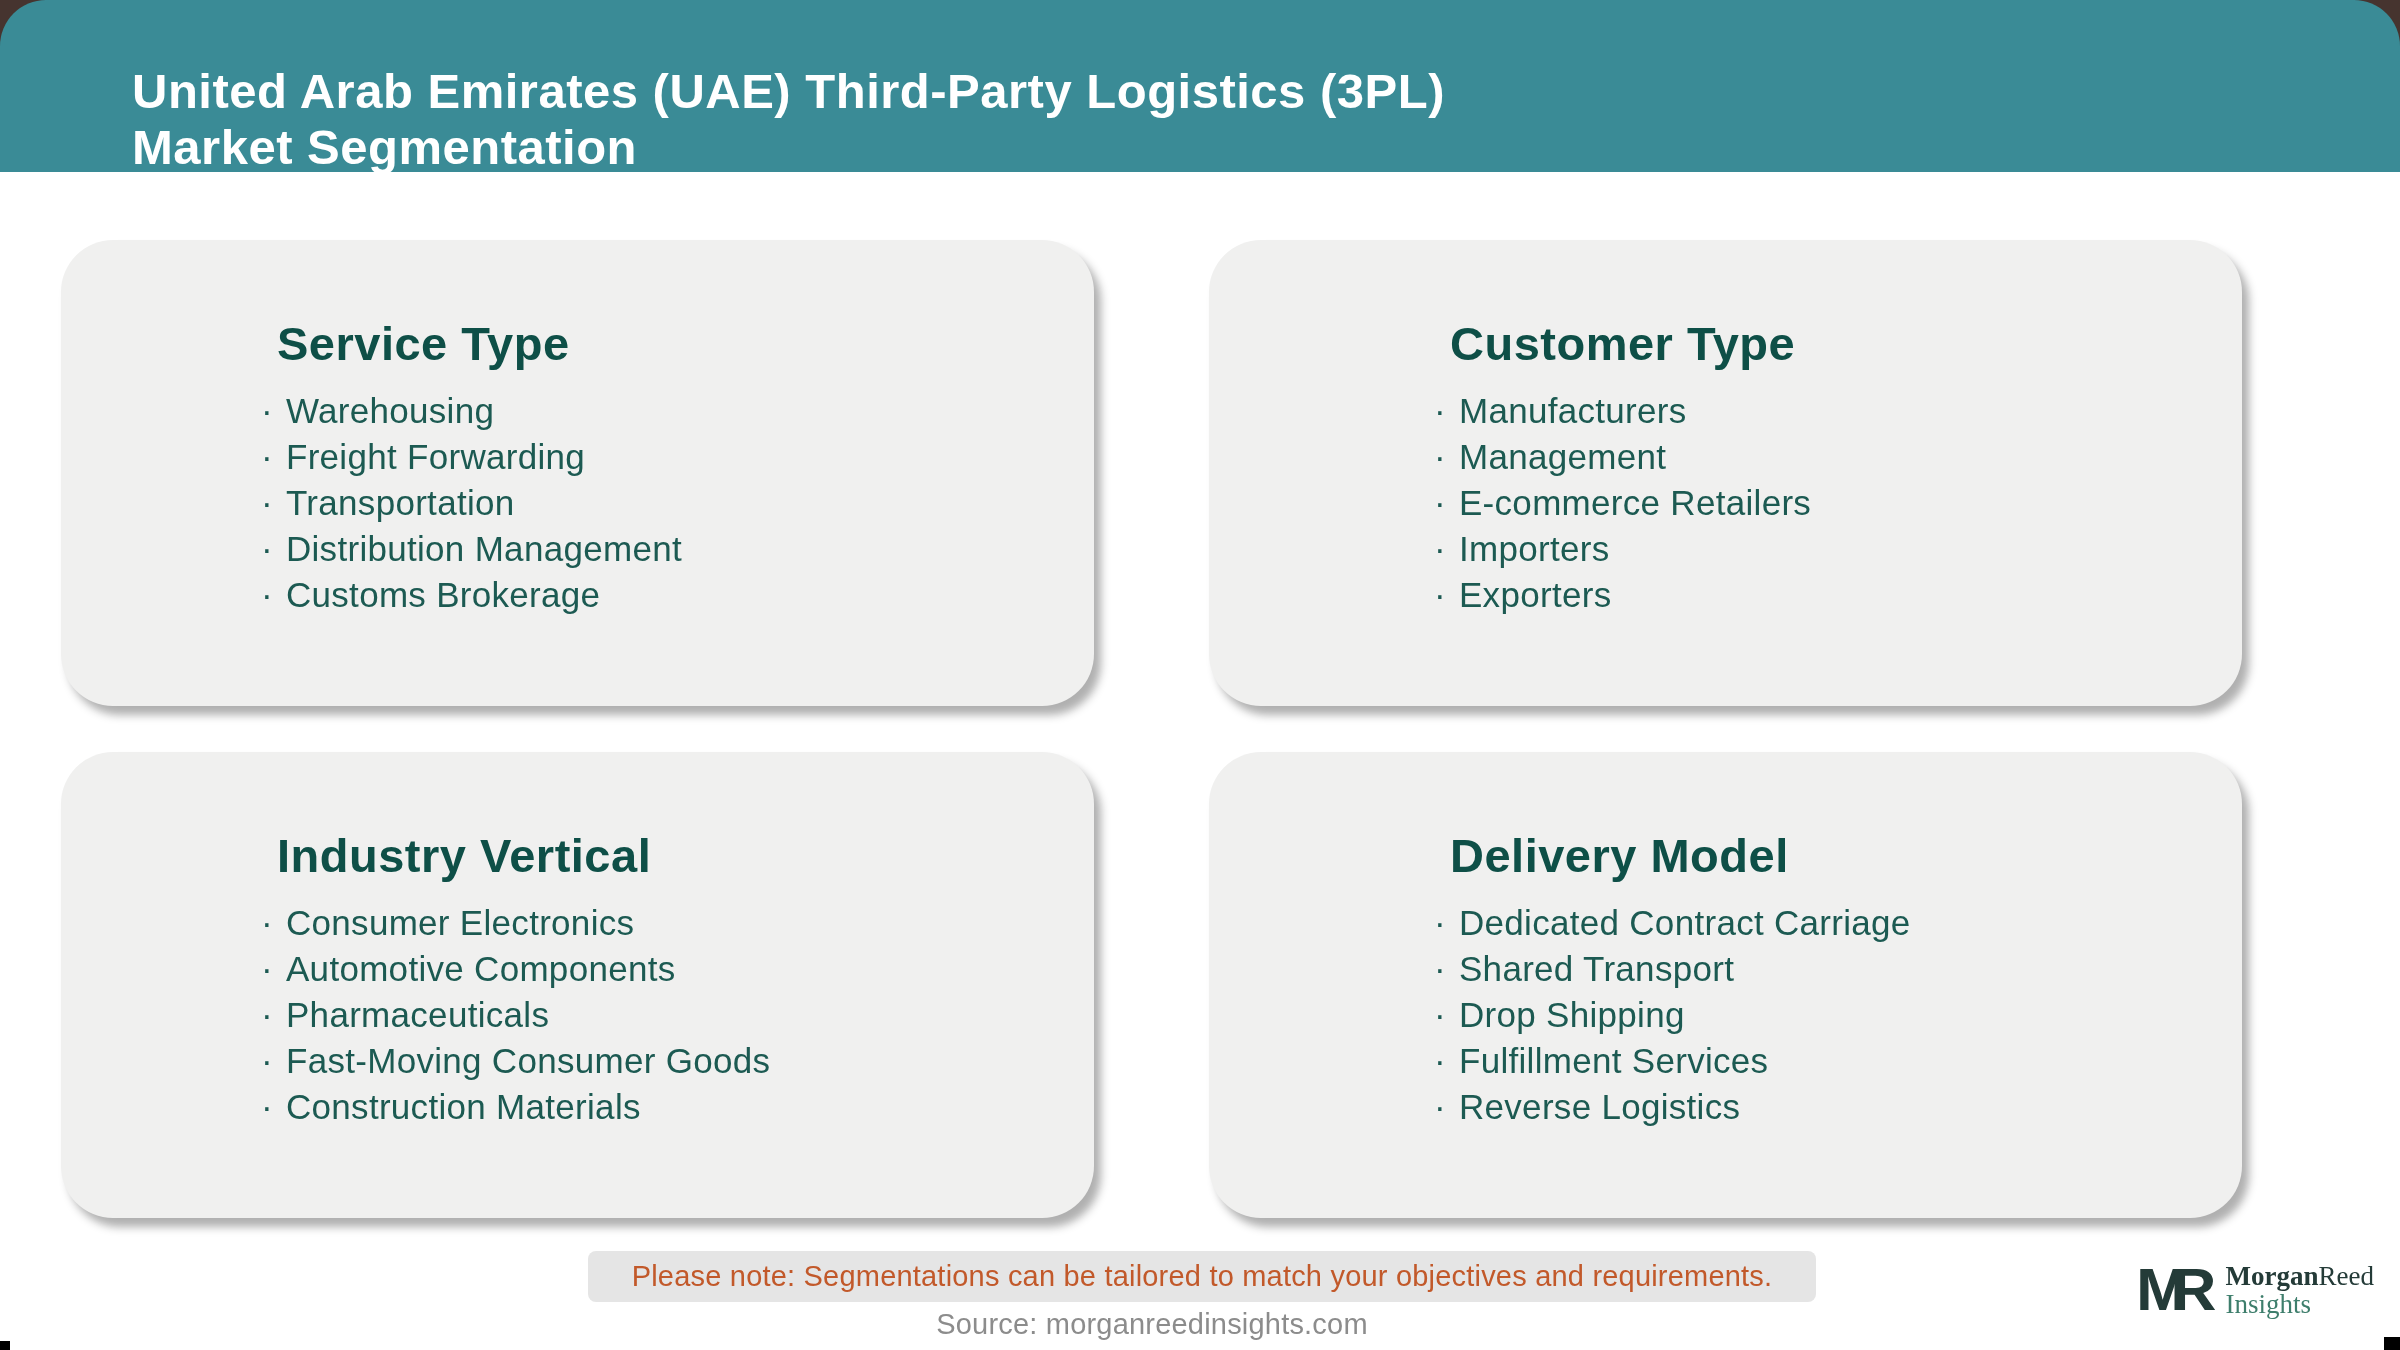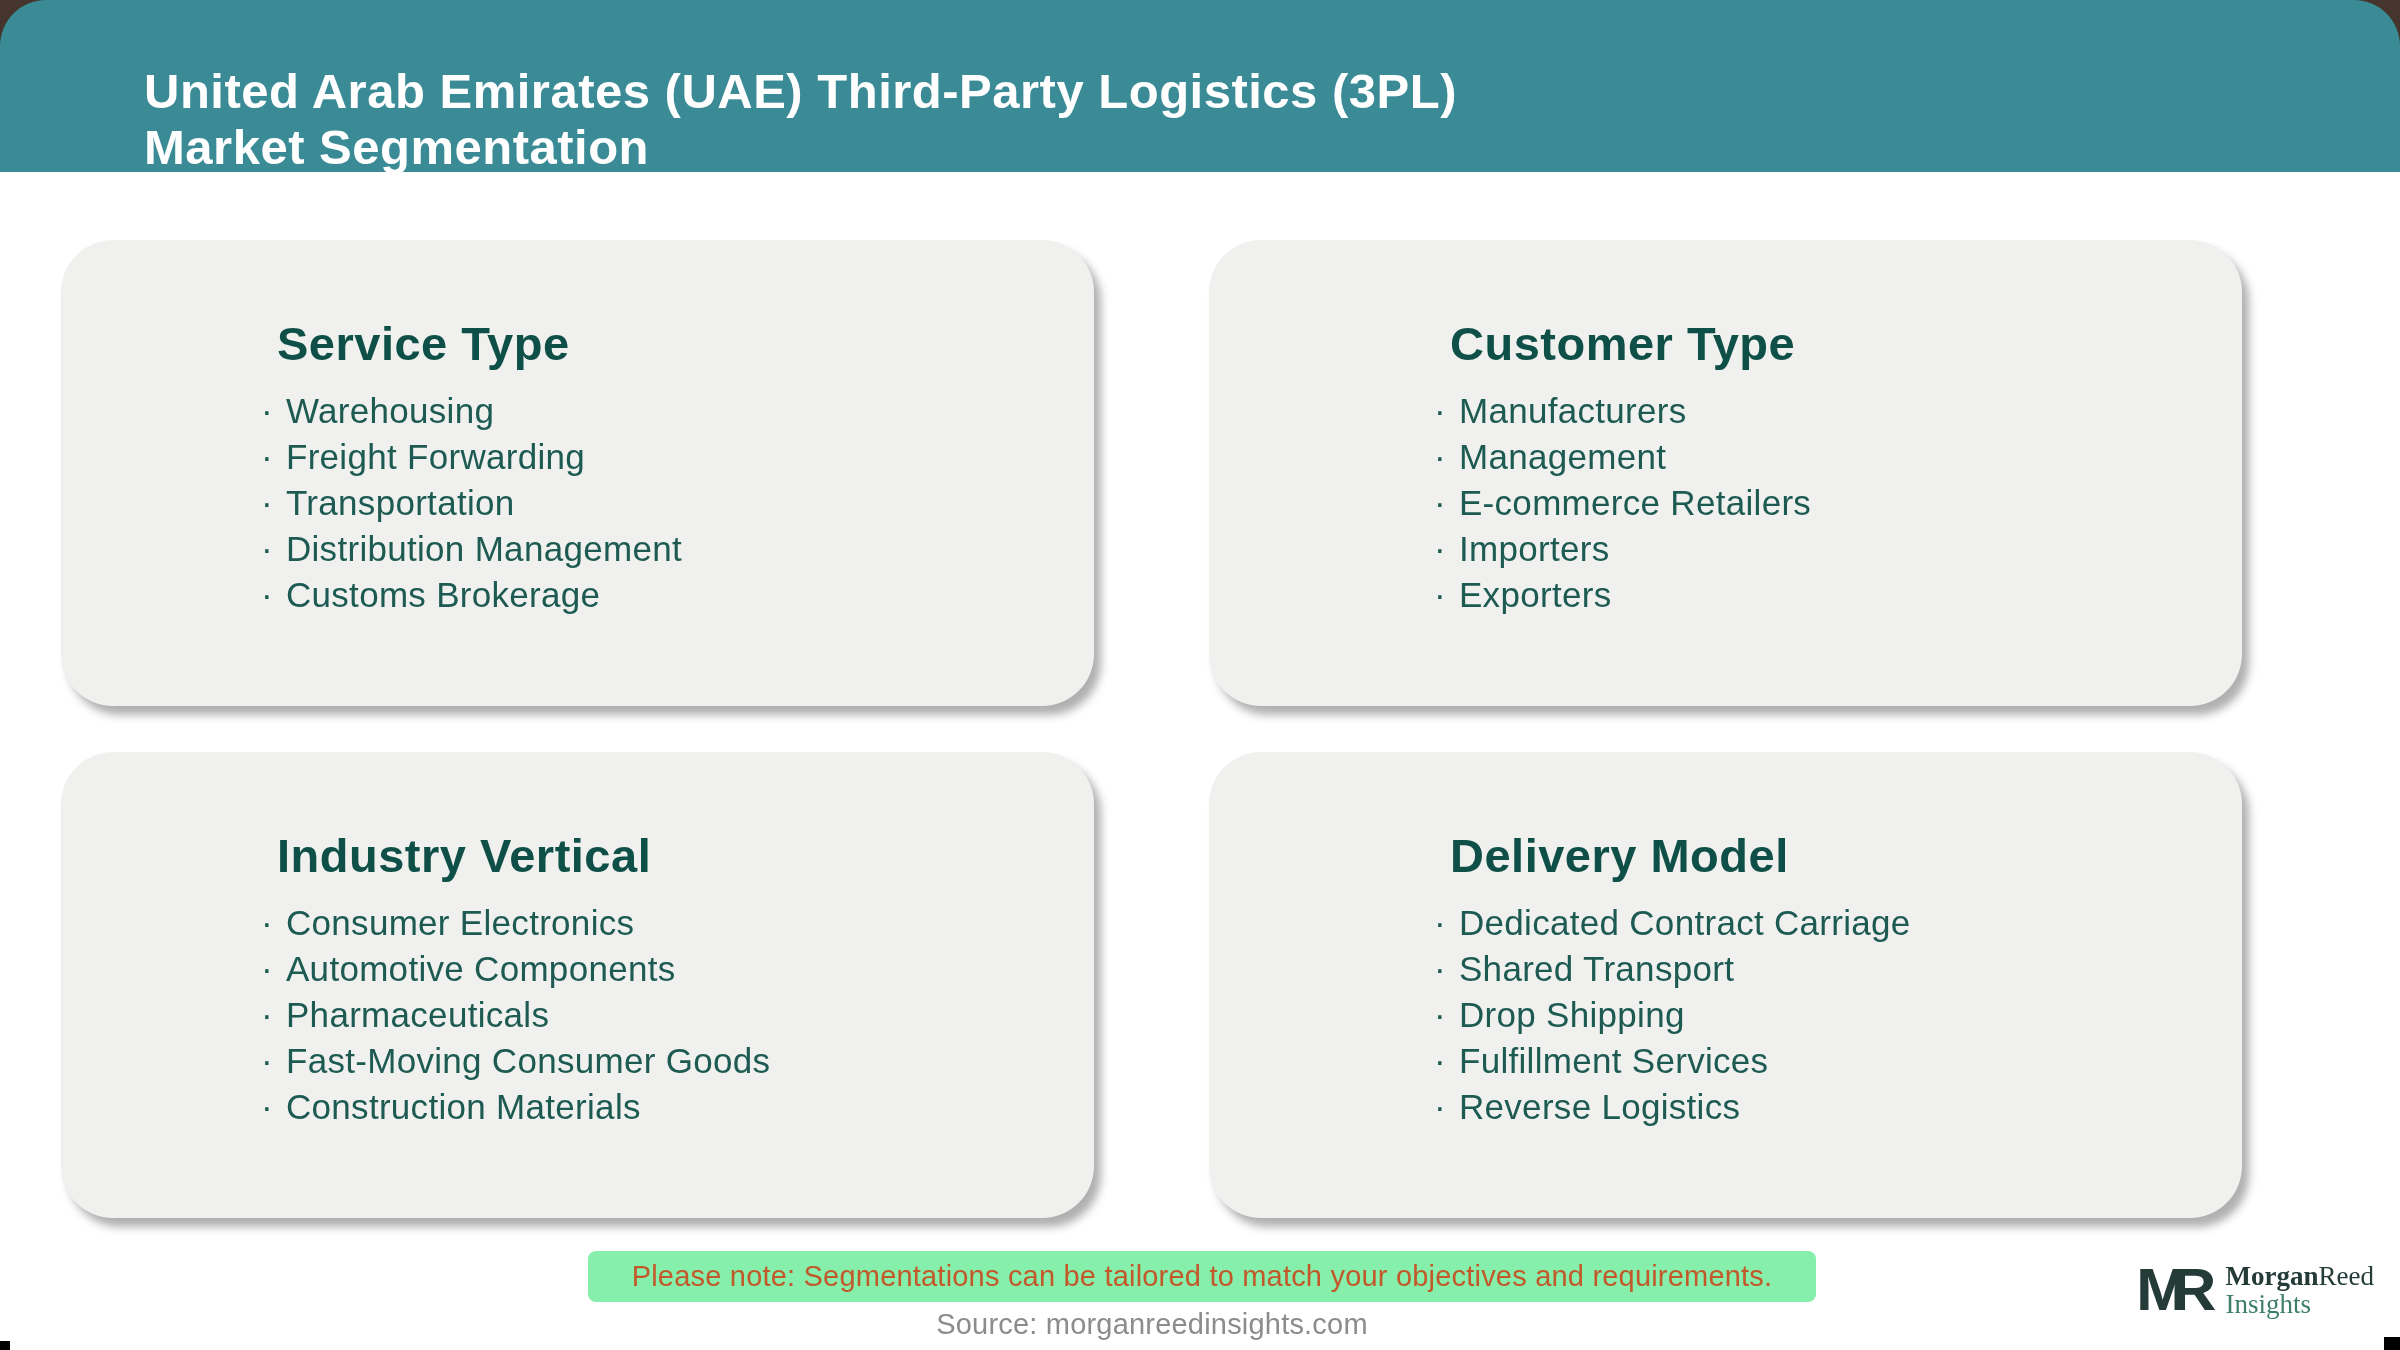--- a/index.html
+++ b/index.html
@@ -13,21 +13,20 @@
     background:#46342f;
   }
   .header{
     position:absolute;left:0;top:0;width:2400px;height:172px;
     background:#3a8b96;border-radius:46px 46px 0 0;
   }
   .header-title{
     position:absolute;left:132px;top:30px;
     color:#ffffff;font-weight:700;font-size:49px;line-height:56px;
     letter-spacing:0.5px;
-    margin-left:12px;
   }
   
   .card{
     position:absolute;width:1033px;height:466px;background:#f0f0ef;
     border-radius:52px;box-shadow:7px 9px 9px rgba(30,30,30,0.35);
   }
   .card1{left:61px;top:240px;}
   .card2{left:1209px;top:240px;}
   .card3{left:61px;top:752px;}
   .card4{left:1209px;top:752px;}
@@ -38,21 +37,21 @@
     letter-spacing:0.5px;
   }
   .card-list{
     list-style:none;margin:18px 0 0 0;padding:0;
     font-size:35px;color:#1c5a52;line-height:46px;letter-spacing:0.3px;
   }
   .card-list li::before{content:"·";margin-right:13px;}
   
   .note{
     position:absolute;left:588px;top:1251px;width:1228px;height:51px;
-    background:#86efac;border-radius:8px;
+    background:#e5e5e5;border-radius:8px;
     display:flex;align-items:center;justify-content:center;
     font-size:29px;color:#c2592a;letter-spacing:0.2px;
   }
   .source{
     position:absolute;left:588px;top:1308px;width:1128px;
     text-align:center;font-size:29px;color:#8c8c8c;letter-spacing:0.2px;
   }
   
   .logo{
     position:absolute;left:2136px;top:1258px;

